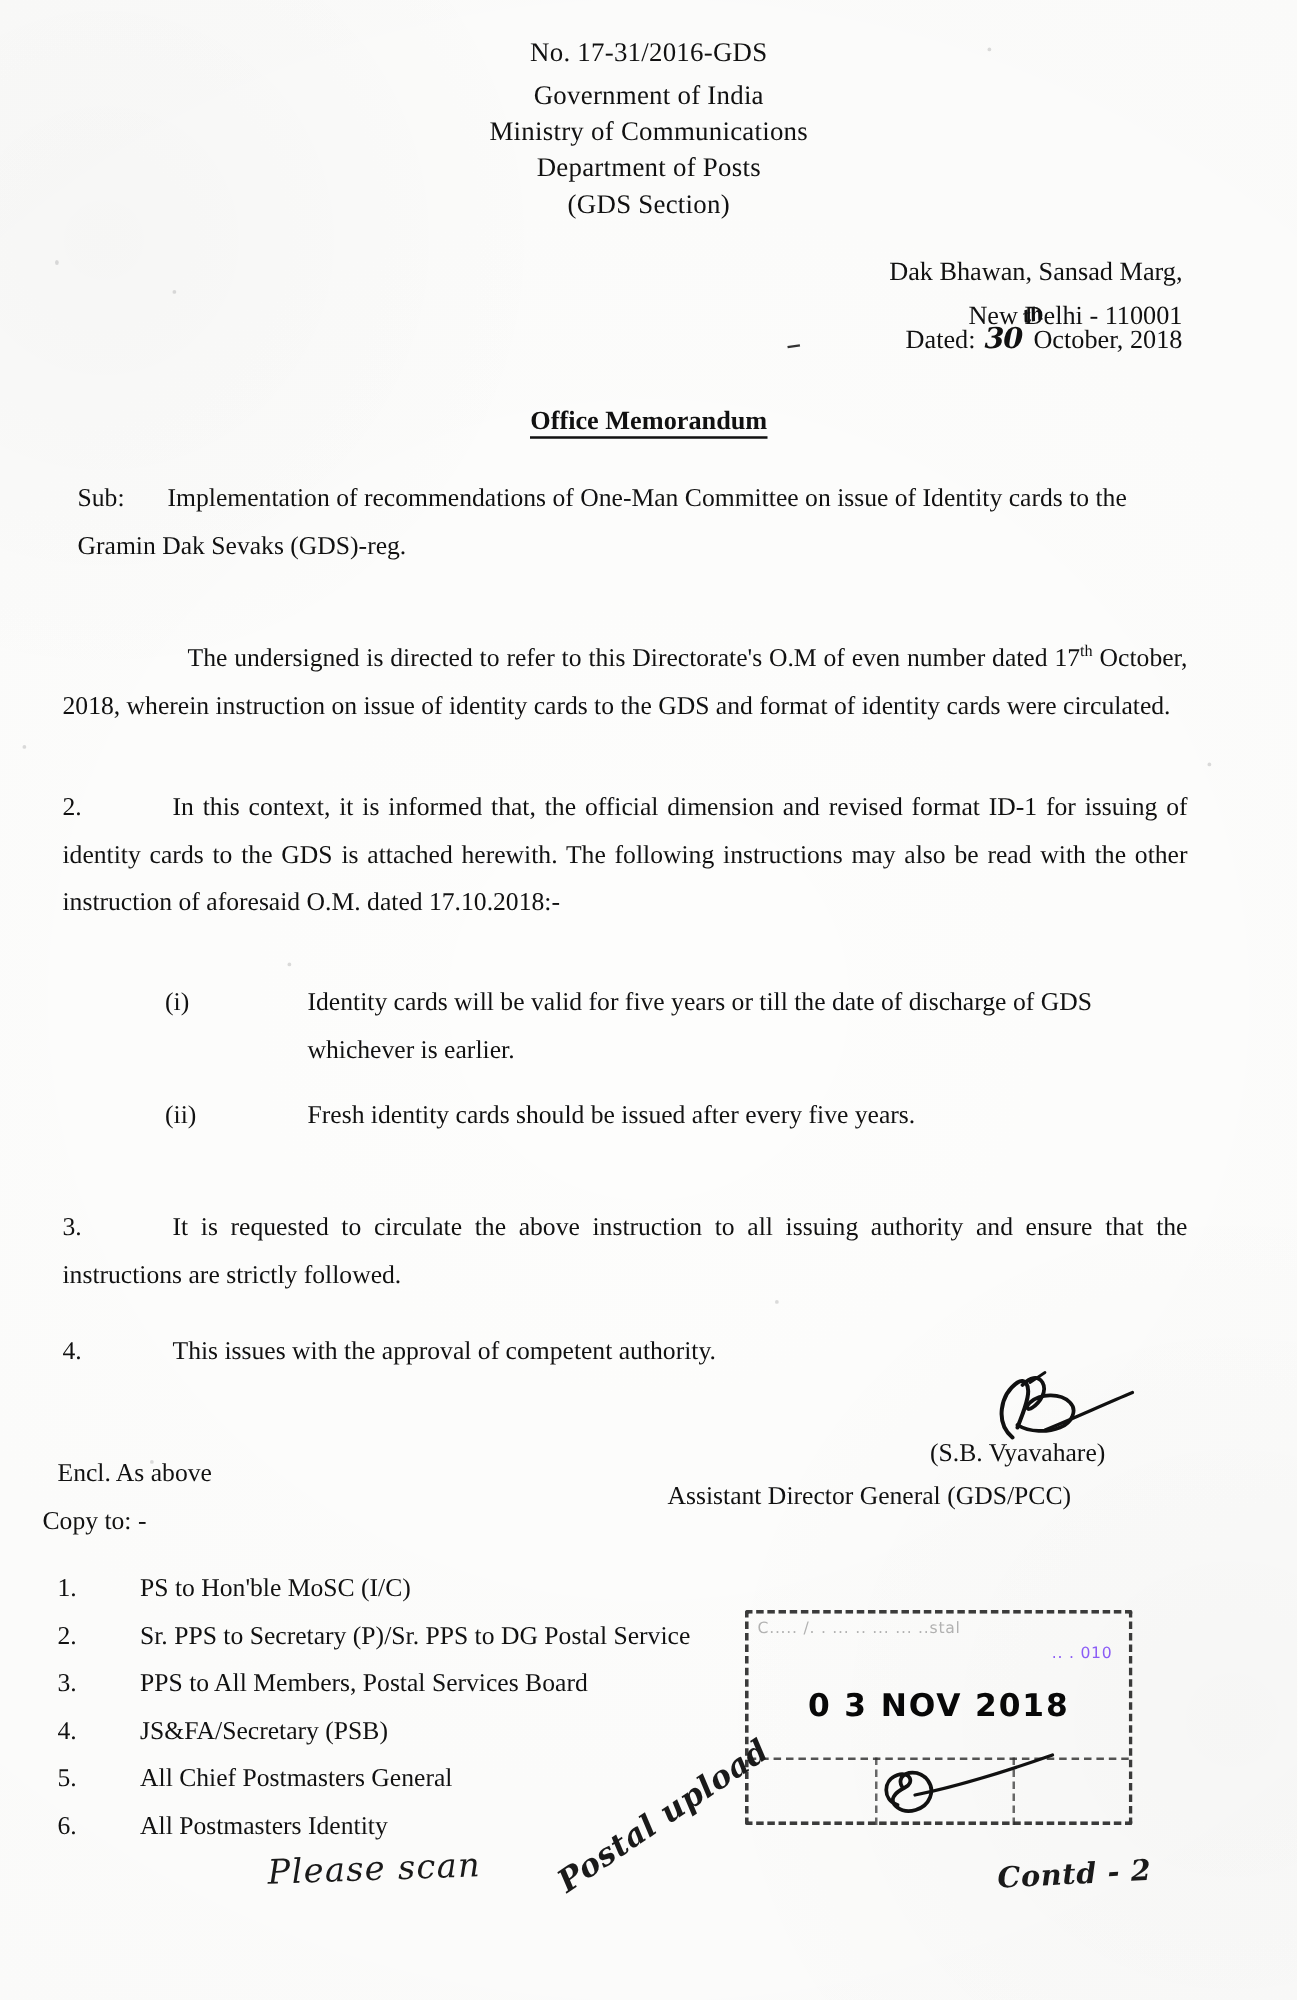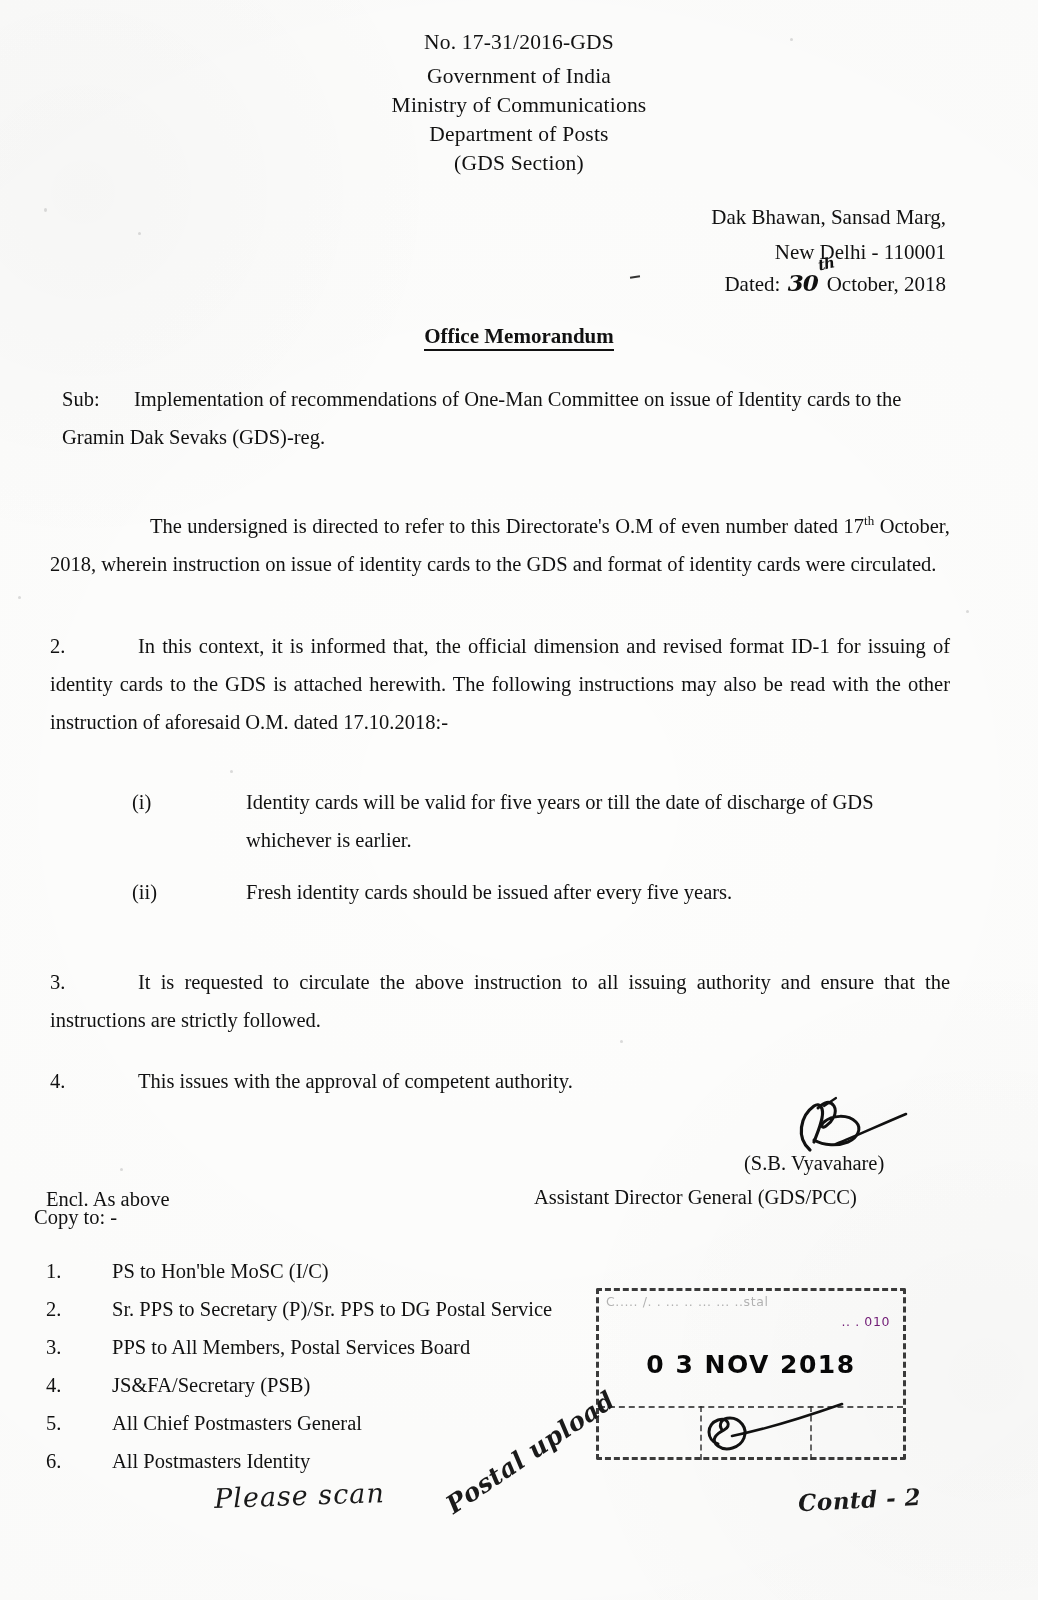--- a/index.html
+++ b/index.html
@@ -168,21 +168,20 @@
   .signature {
     position: absolute;
     pointer-events: none;
   }
 
   .encl {
     position: absolute;
     left: 46px;
     font-size: 20.5px;
     white-space: nowrap;
-    margin-top: 20px;
   }
   .copyto {
     position: absolute;
     left: 34px;
     font-size: 20.5px;
     white-space: nowrap;
   }
 
   .cc-list {
     position: absolute;
@@ -227,21 +226,21 @@
     white-space: nowrap;
     overflow: hidden;
     opacity: .75;
   }
   .stamp-faded2 {
     position: absolute;
     top: 26px;
     right: 16px;
     font-family: "DejaVu Sans", sans-serif;
     font-size: 12.5px;
-    color: #701a75;
+    color: #8b5cf6;
     letter-spacing: .6px;
   }
   .stamp-date {
     position: absolute;
     top: 62px;
     left: 0; right: 0;
     text-align: center;
     font-family: "DejaVu Sans", sans-serif;
     font-weight: bold;
     font-size: 25px;
@@ -314,21 +313,21 @@
   <div class="hdr" style="top:91px;">Ministry of Communications</div>
   <div class="hdr" style="top:62px;">Government of India</div>
   <div class="hdr" style="top:120px;">Department of Posts</div>
   <div class="hdr" style="top:149px;">(GDS Section)</div>
 
   <div class="addr" style="top:200px;">Dak Bhawan, Sansad Marg,</div>
   <div class="addr" style="top:235px;">New Delhi -  110001</div>
 
   <div class="tick-mark"></div>
 
-  <div class="dated-row" style="top:269px;">
+  <div class="dated-row" style="top:257px;">
     <span>Dated:</span>
     <span class="hand-date">
       <span>30</span>
       <span class="hand-sup">th</span>
     </span>
     <span>October, 2018</span>
   </div>
 
   <div class="om-title" style="top:324px;">
     <span>Office Memorandum</span>

